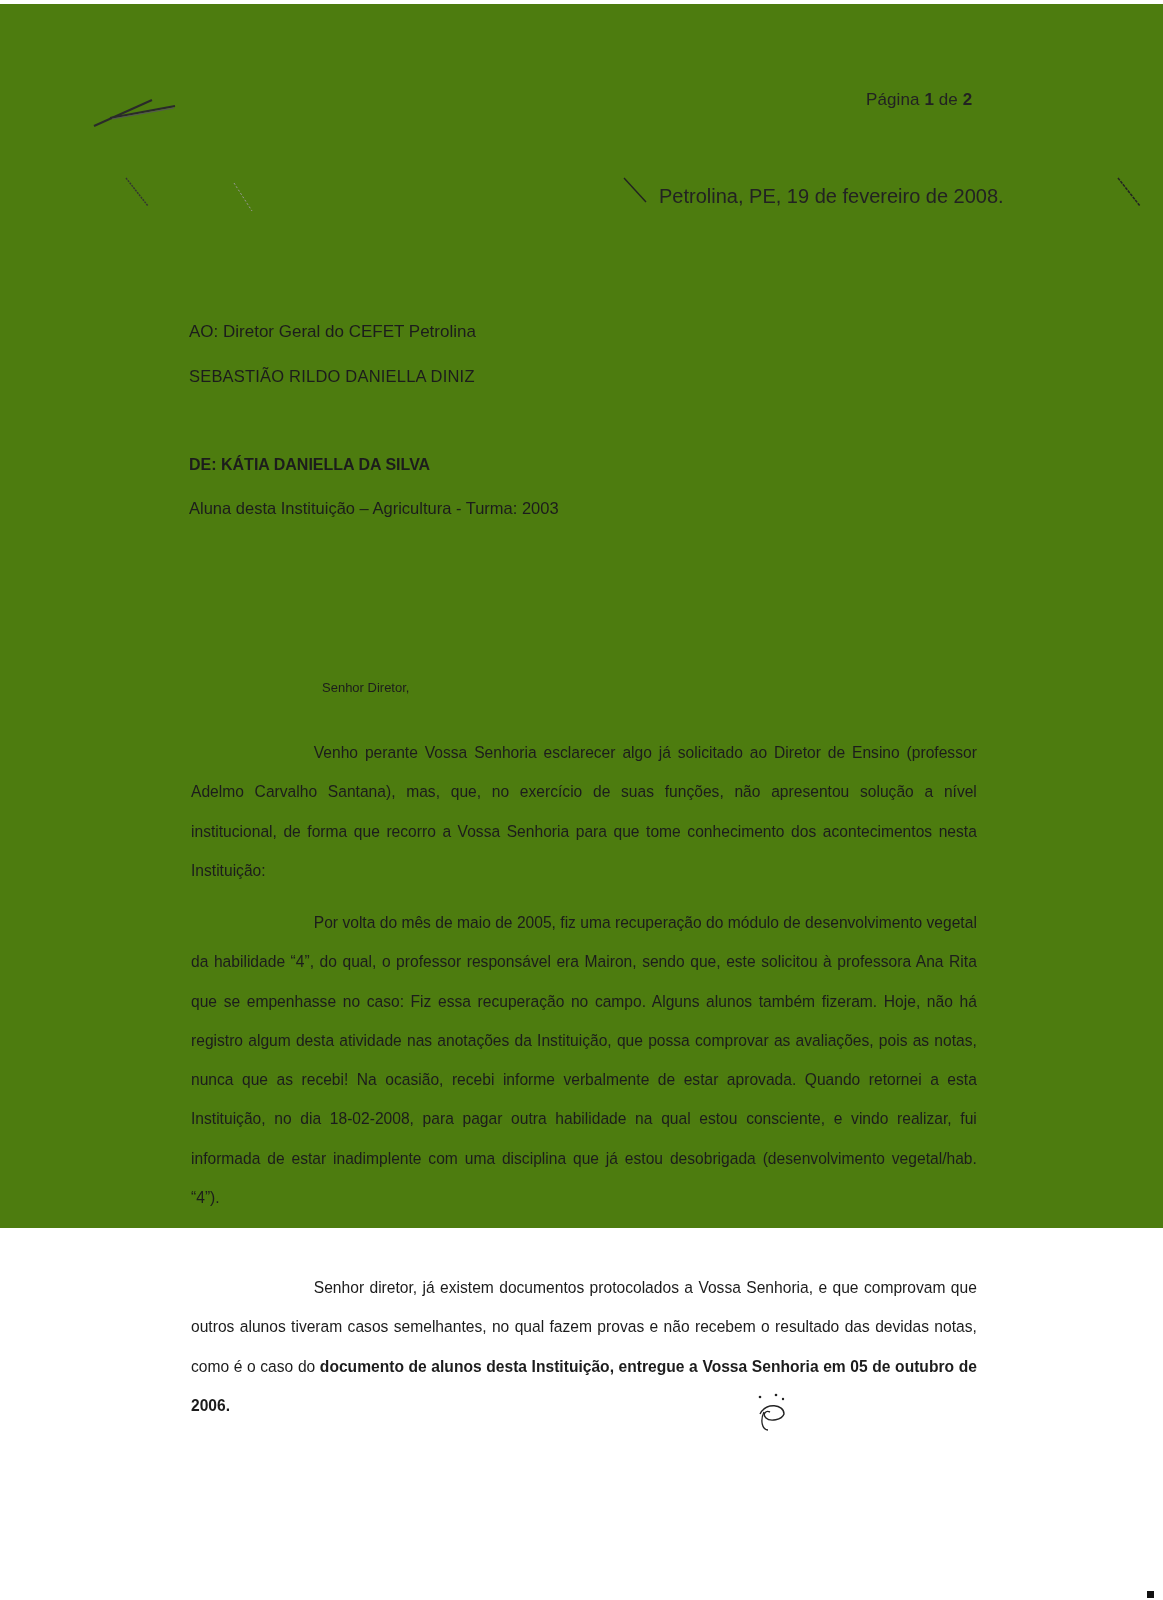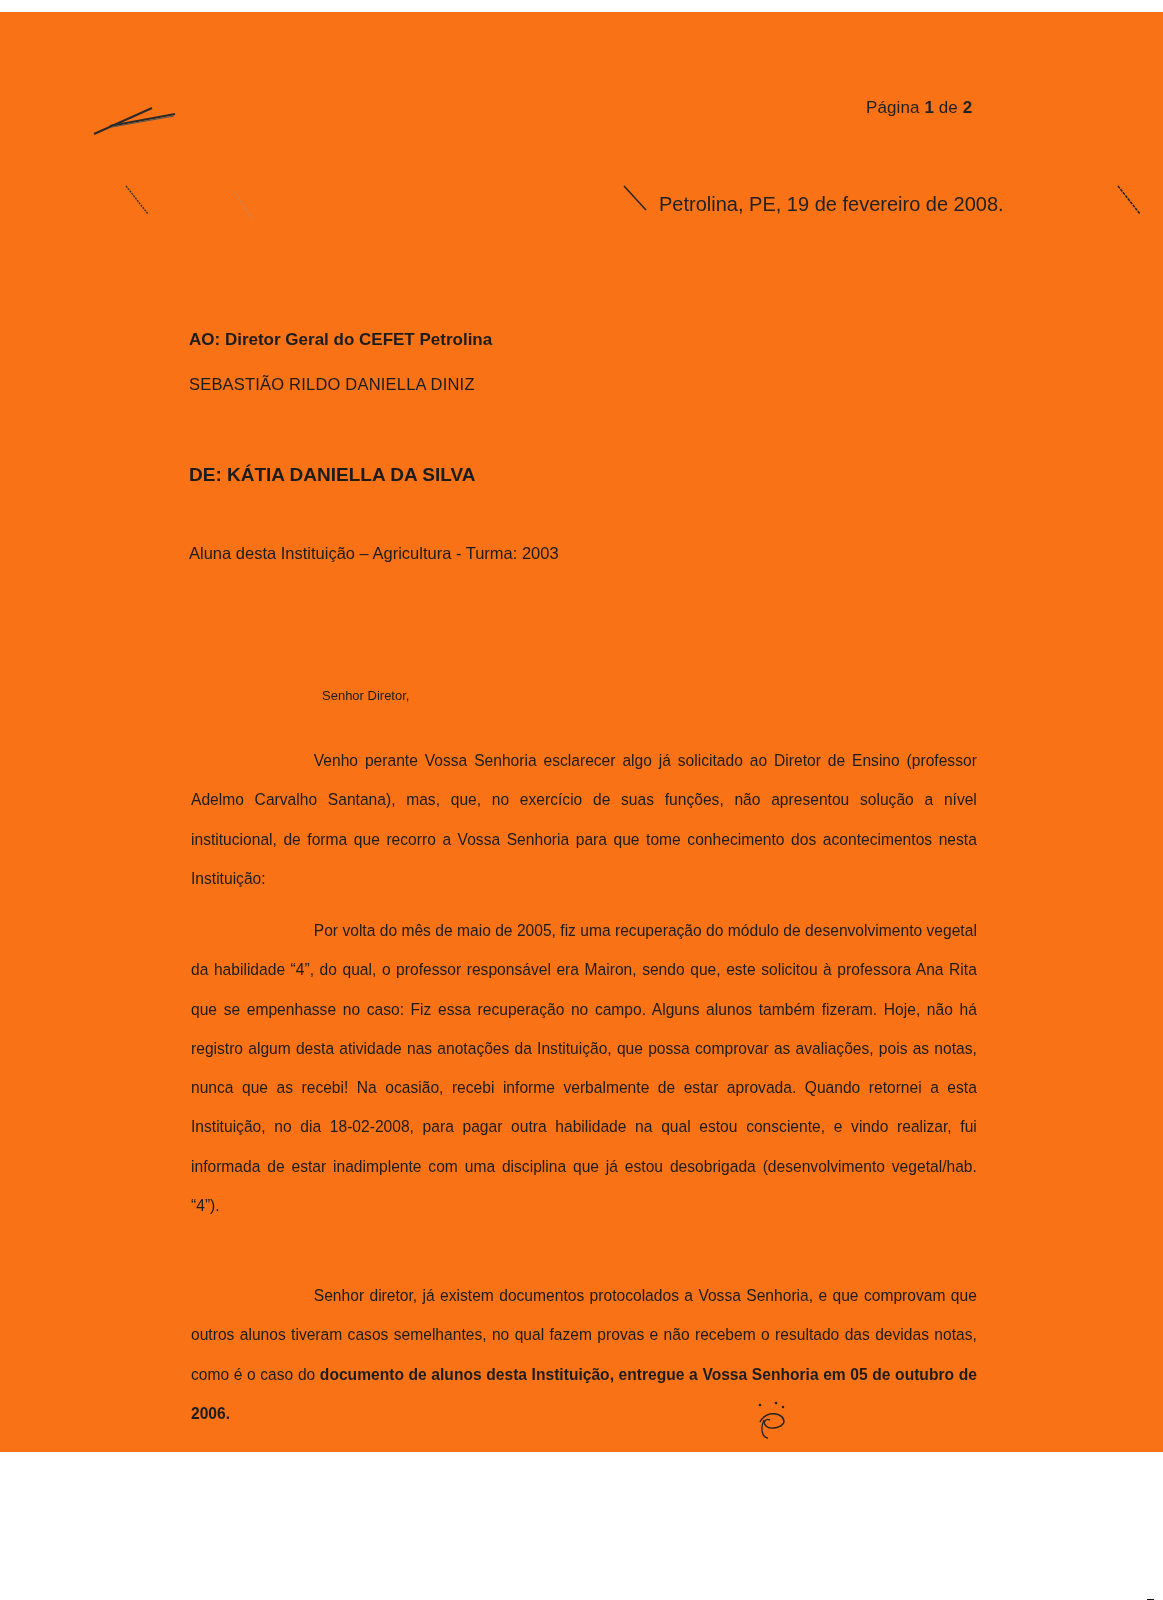--- a/index.html
+++ b/index.html
@@ -9,23 +9,23 @@
       background: #ffffff;
       overflow: hidden;
     }
     body {
       position: relative;
       font-family: "Liberation Sans", "DejaVu Sans", sans-serif;
       color: #1a1a1a;
     }
     .page {
       position: absolute;
-      left: 0; top: 12px;
-      width: 1163px; height: 1440px;
-      background: #f97316;
+      left: 0; top: 4px;
+      width: 1163px; height: 1224px;
+      background: #4d7c0f;
     }
     .page-number {
       position: absolute;
       left: 866px;
       top: 86px;
       font-size: 17px;
       color: #222;
       letter-spacing: 0.1px;
     }
     .page-number b { font-weight: bold; }
@@ -36,24 +36,24 @@
       font-size: 20px;
       color: #222;
     }
     .line {
       position: absolute;
       left: 189px;
       font-size: 17px;
       color: #1c1c1c;
       white-space: nowrap;
     }
-    .to-line { top: 318px; font-weight: bold; font-size: 17px; }
+    .to-line { top: 318px; font-weight: normal; font-size: 17px; }
     .to-name { top: 363px; font-size: 16.5px; letter-spacing: 0.2px; }
-    .from-line { top: 452px; font-weight: bold; font-size: 19px; }
-    .from-desc { top: 495px; font-size: 16.5px; margin-top: 37px; }
+    .from-line { top: 452px; font-weight: bold; font-size: 16px; }
+    .from-desc { top: 495px; font-size: 16.5px; }
     .salutation { top: 676px; left: 322px; font-size: 13px; }
 
     .para {
       position: absolute;
       left: 191px;
       width: 786px;
       font-size: 16.8px;
       line-height: 39.3px;
       text-align: justify;
       text-indent: 132px;

